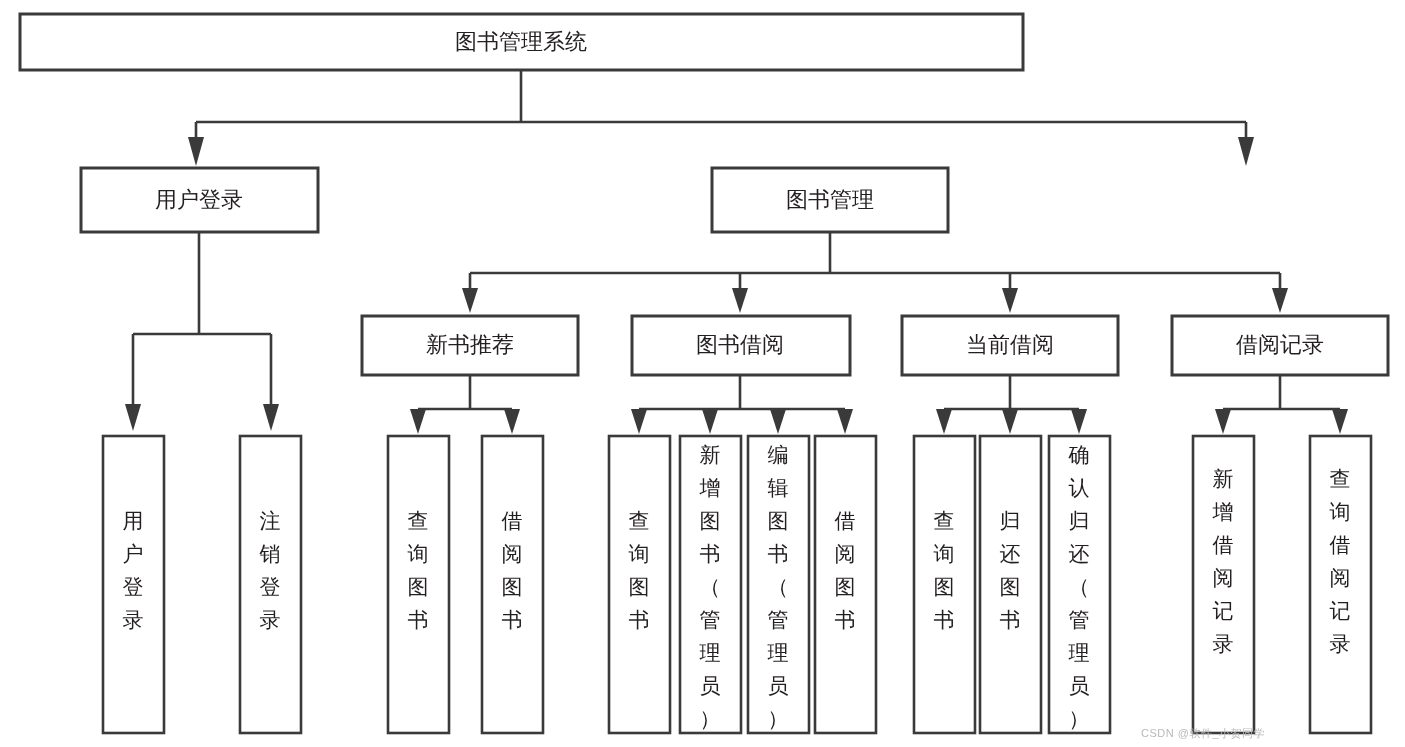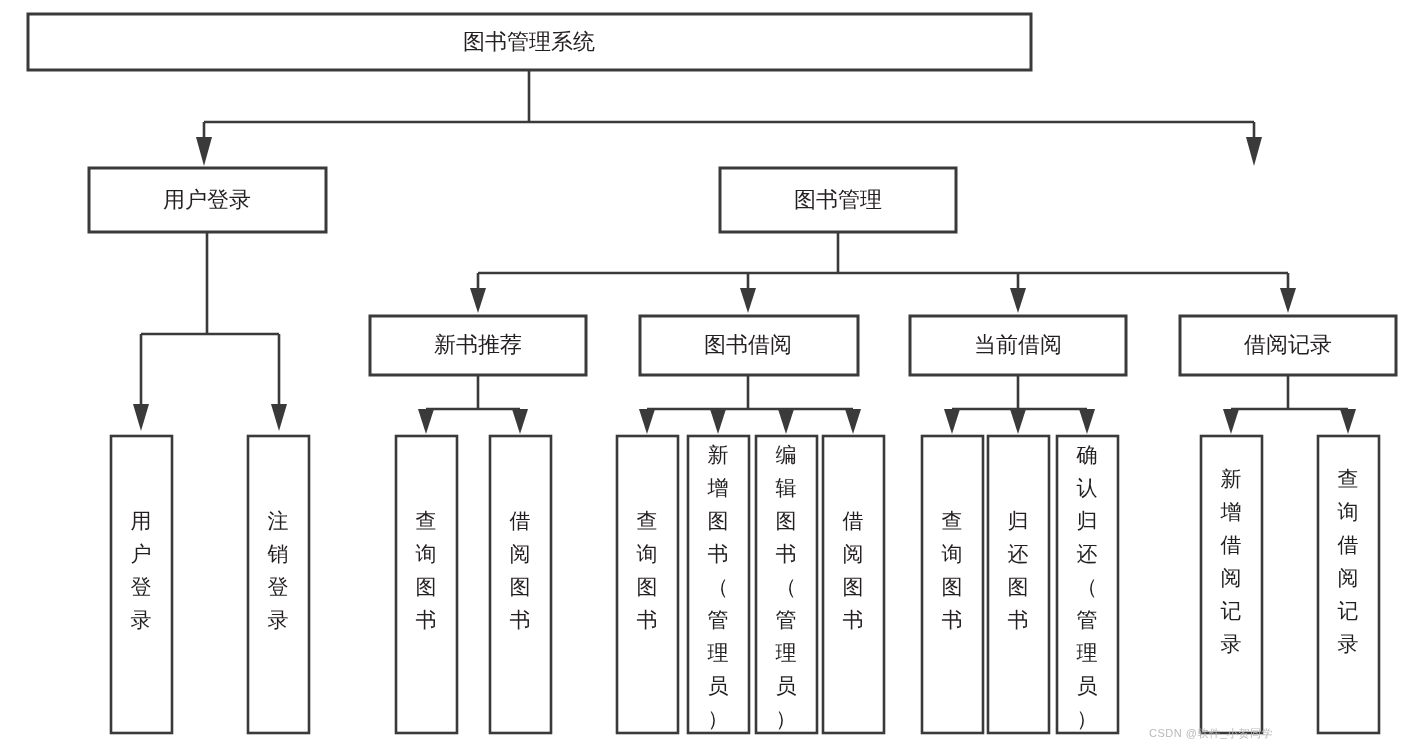--- a/index.html
+++ b/index.html
@@ -9,21 +9,21 @@
   }
   body {
     width: 1405px;
     height: 747px;
     font-family: "Liberation Sans", "DejaVu Sans", sans-serif;
     overflow: hidden;
     position: relative;
   }
   #diagram-root {
     position: absolute;
-    left: 8px;
+    left: 0;
     top: 0;
     width: 1273px;
     height: 747px;
   }
   svg#flow {
     display: block;
     width: 1405px;
     height: 747px;
   }
   .node-rect {

